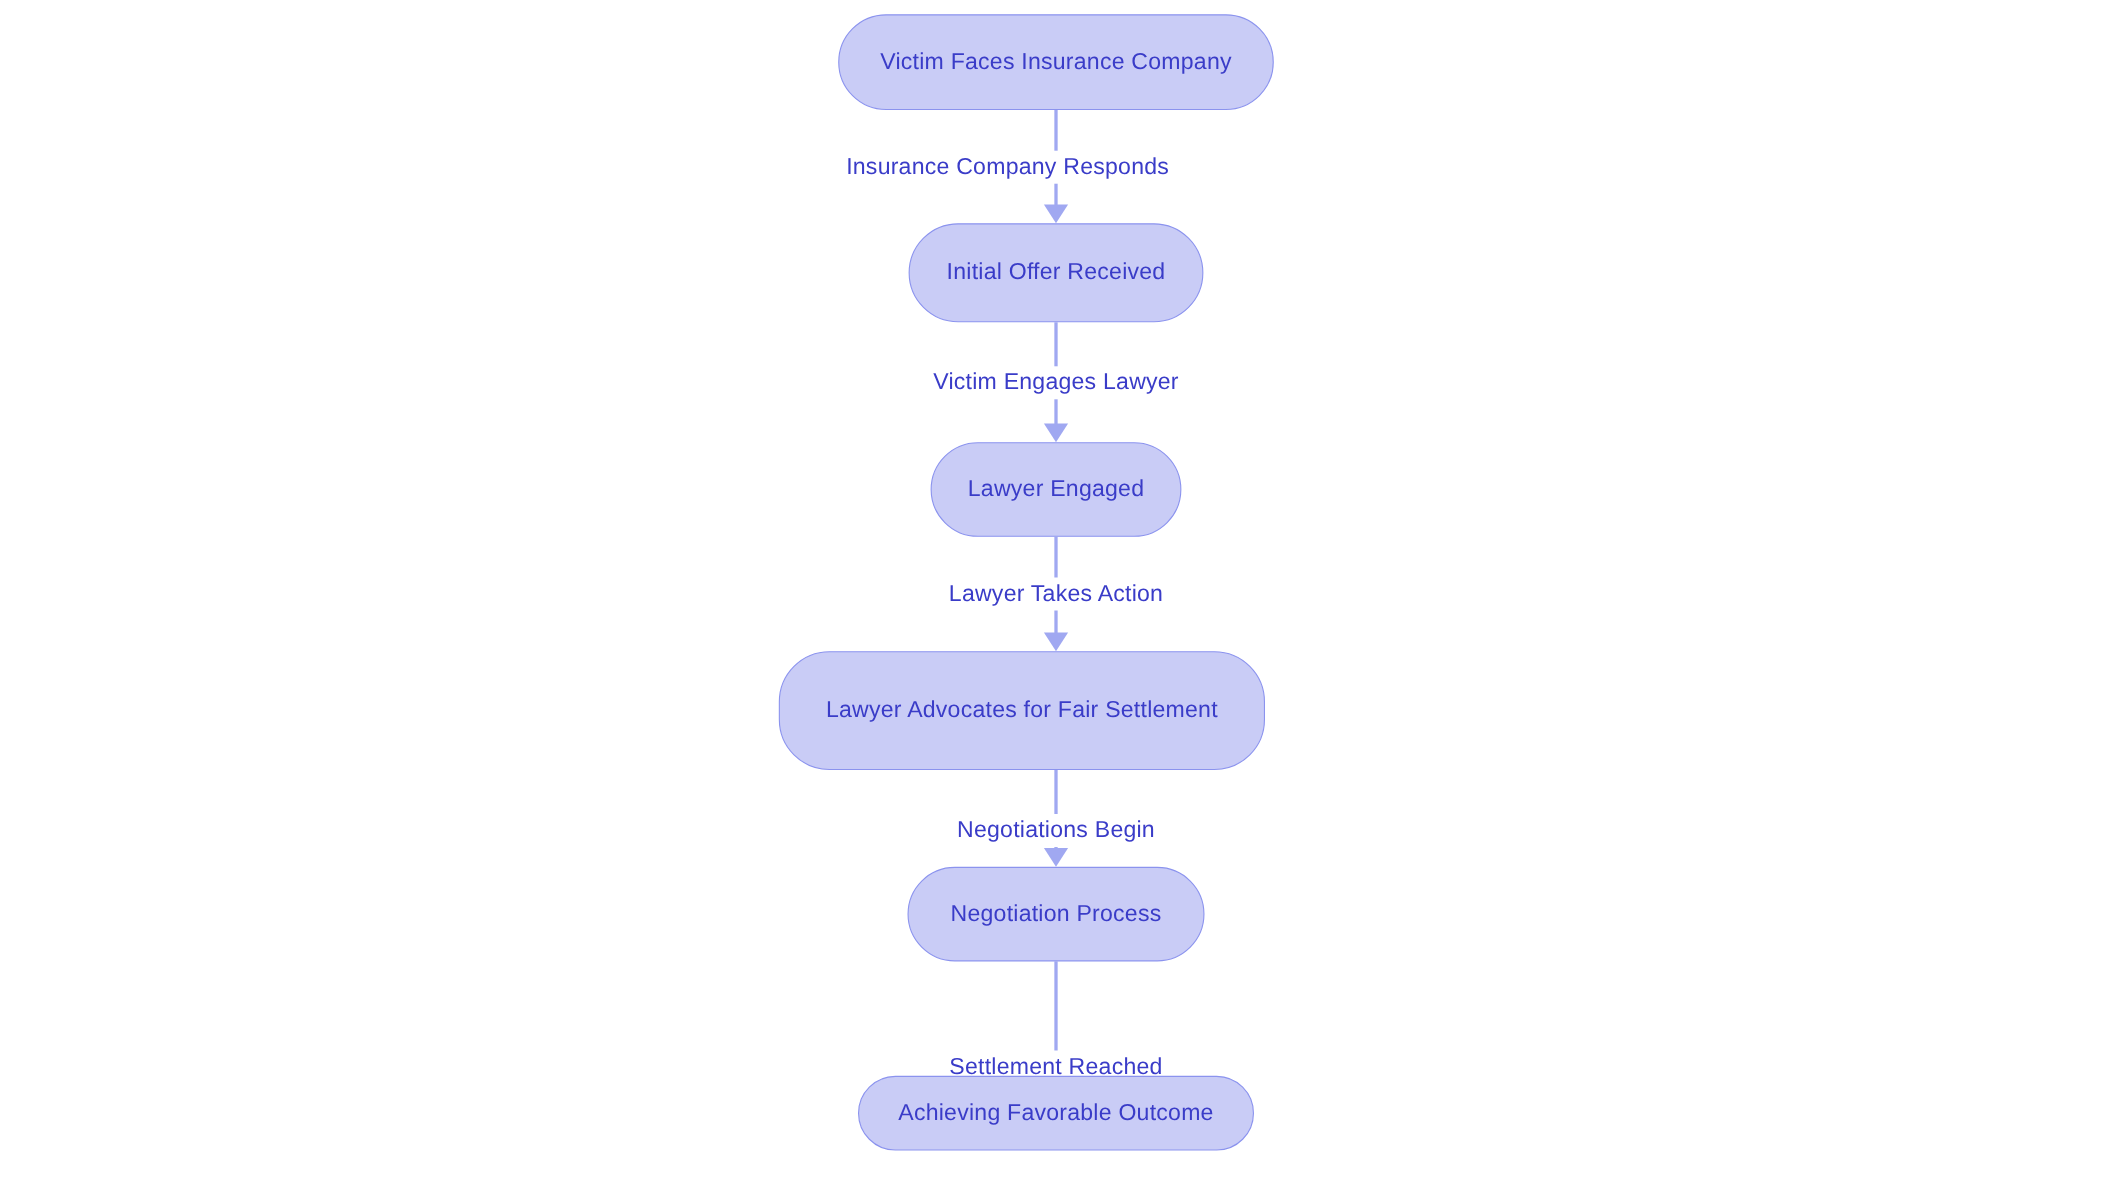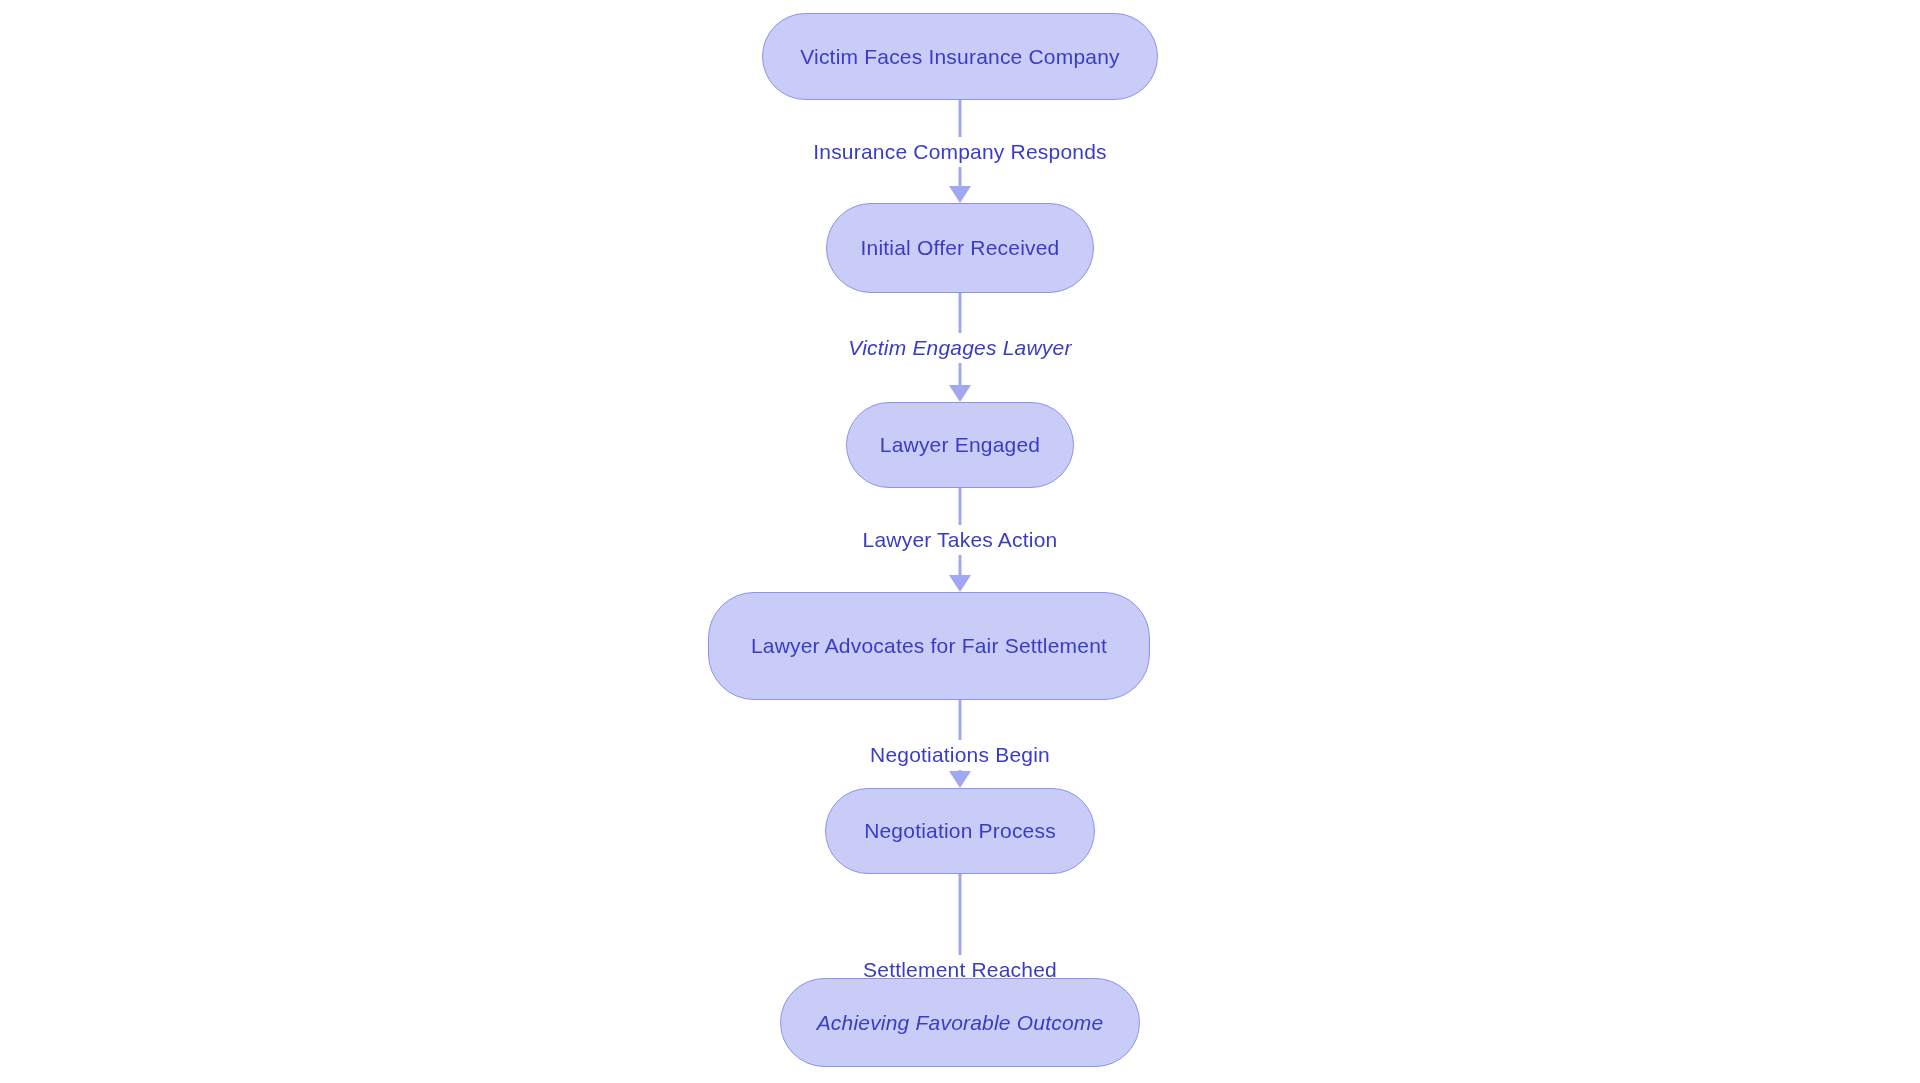--- a/index.html
+++ b/index.html
@@ -55,24 +55,24 @@
     letter-spacing: 0.2px;
     white-space: nowrap;
   }
 </style>
 </head>
 <body>
 
 <div id="canvas">
     <div class="edge-line" style="left: 960px; top: 100px; height: 99px;"></div>
     <div class="edge-arrowhead" style="left: 960px; top: 186px;"></div>
-    <div class="edge-label" style="left: 960px; top: 151.5px;">Insurance Company Responds</div>
+    <div class="edge-label" style="left: 916px; top: 151.5px;">Insurance Company Responds</div>
     <div class="edge-line" style="left: 960px; top: 293px; height: 105px;"></div>
     <div class="edge-arrowhead" style="left: 960px; top: 385px;"></div>
-    <div class="edge-label" style="left: 960px; top: 347.5px; font-style: italic;">Victim Engages Lawyer</div>
+    <div class="edge-label" style="left: 960px; top: 347.5px;">Victim Engages Lawyer</div>
     <div class="edge-line" style="left: 960px; top: 488px; height: 100px;"></div>
     <div class="edge-arrowhead" style="left: 960px; top: 575px;"></div>
     <div class="edge-label" style="left: 960px; top: 540px;">Lawyer Takes Action</div>
     <div class="edge-line" style="left: 960px; top: 680px; height: 104px;"></div>
     <div class="edge-arrowhead" style="left: 960px; top: 771px;"></div>
     <div class="edge-label" style="left: 960px; top: 734px; margin-top: 21px;">Negotiations Begin</div>
     <div class="edge-line" style="left: 960px; top: 874px; height: 100px;"></div>
     <div class="edge-arrowhead" style="left: 960px; top: 961px;"></div>
     <div class="edge-label" style="left: 960px; top: 926px; margin-top: 44px;">Settlement Reached</div>
     <div class="node" style="left: 762px; top: 13px; width: 396px; height: 87px;">
@@ -83,16 +83,16 @@
     </div>
     <div class="node" style="left: 846px; top: 402px; width: 228px; height: 86px;">
       <span>Lawyer Engaged</span>
     </div>
     <div class="node" style="left: 708px; top: 592px; width: 442px; height: 108px;">
       <span>Lawyer Advocates for Fair Settlement</span>
     </div>
     <div class="node" style="left: 825px; top: 788px; width: 270px; height: 86px; text-align: center;">
       <span>Negotiation Process</span>
     </div>
-    <div class="node" style="left: 780px; top: 978px; width: 360px; height: 89px; font-style: italic;">
+    <div class="node" style="left: 780px; top: 978px; width: 360px; height: 68px;">
       <span>Achieving Favorable Outcome</span>
     </div>
   </div>
 
 </body></html>

